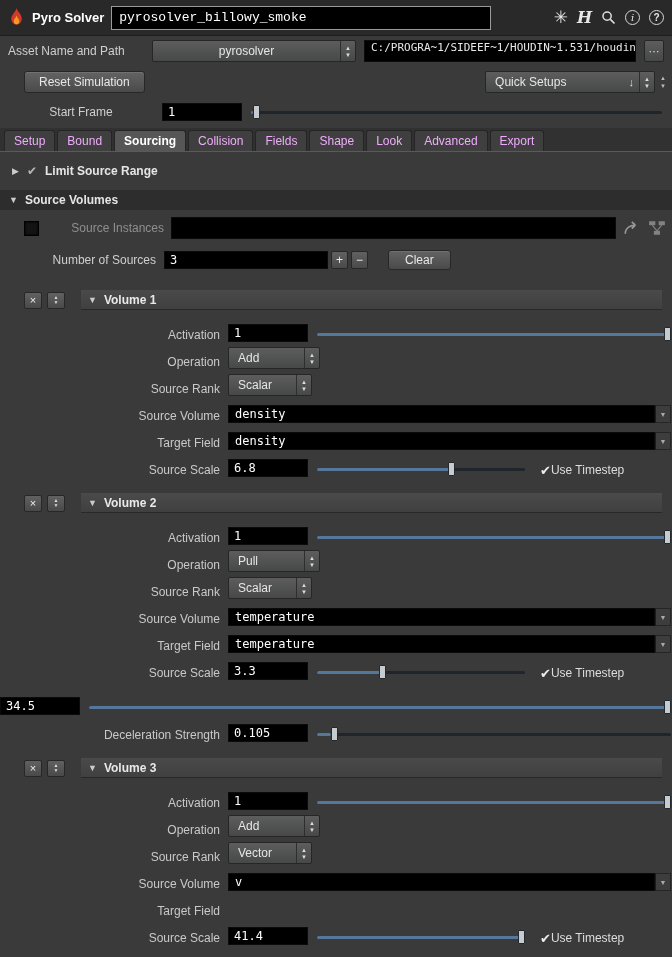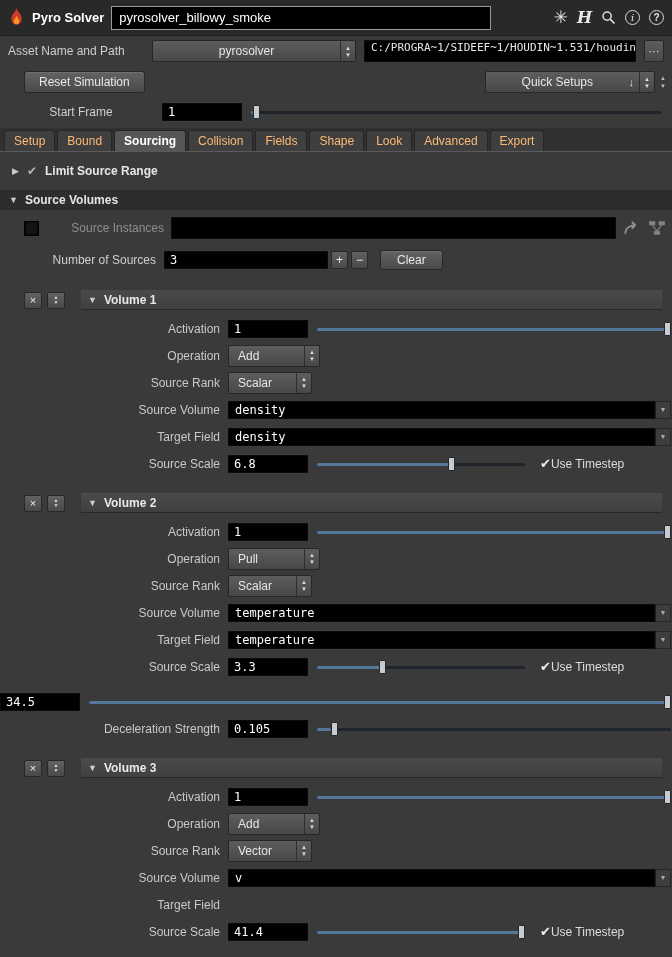--- a/index.html
+++ b/index.html
@@ -2,21 +2,21 @@
 <html><head>
 <meta charset="utf-8">
 <style>
   *{box-sizing:border-box;margin:0;padding:0}
   html,body{width:672px;height:957px;overflow:hidden}
   body{background:#3a3a3a;font-family:"Liberation Sans",sans-serif;font-size:12px;color:#cfcfcf}
 
   
   .titlebar{height:36px;background:#292929;display:flex;align-items:center;padding:0 8px;gap:7px;border-bottom:1px solid #1e1e1e}
   .app-title{color:#fff;font-weight:bold;font-size:13px;white-space:nowrap}
-  .name-input{flex:0 0 380px;height:24px;background:#000;border:1px solid #9a9a9a;color:#fff;font-family:Liberation Sans, sans-serif;font-size:13px;padding:0 7px}
+  .name-input{flex:0 0 380px;height:24px;background:#000;border:1px solid #9a9a9a;color:#fff;font-family:Liberation Mono, monospace;font-size:13px;padding:0 7px}
   .tb-icons{margin-left:auto;display:flex;align-items:center;gap:9px}
   .tb-icon{color:#e8e8e8;display:flex;align-items:center;justify-content:center}
   .burst{font-size:17px;line-height:17px}
   .logo{font-family:"DejaVu Serif",serif;font-style:italic;font-weight:bold;font-size:16px}
   .circle-icon{width:15px;height:15px;border:1px solid #d8d8d8;border-radius:50%;font-size:10px;font-family:"DejaVu Serif",serif;font-style:italic}
   .circle-icon.help{font-style:normal;font-weight:bold;font-family:"Liberation Sans",sans-serif}
 
   .hrow{display:flex;align-items:center;padding:0 8px}
 
   
@@ -27,67 +27,67 @@
   .spin{width:15px;align-self:stretch;border-left:1px solid #2e2e2e;display:flex;flex-direction:column;align-items:center;justify-content:center;gap:1px}
   .spin i{font-style:normal;font-size:6px;line-height:6px;color:#ddd}
   .asset-dd{width:204px;flex:none}
   .path-field{flex:1;height:22px;background:#000;border:1px solid #0c0c0c;color:#e8e8e8;font-family:"DejaVu Sans Mono",monospace;font-size:11px;padding:0 6px;white-space:nowrap;overflow:hidden}
   .more-btn{width:20px;height:22px;background:linear-gradient(#5d5d5d,#474848);border:1px solid #262626;border-radius:2px;color:#ddd;font-size:11px;display:flex;align-items:center;justify-content:center}
 
   
   .actions-row{height:32px;padding:0 6px 0 24px}
   .btn{height:22px;background:linear-gradient(#636363,#4a4a4a);border:1px solid #272727;border-radius:3px;color:#e8e8e8;padding:0 14px;font-size:12px;box-shadow:inset 0 1px 0 rgba(255,255,255,.09);display:flex;align-items:center}
   .qs{margin-left:auto;width:170px}
-  .qs .ddl{text-align:center}
+  .qs .ddl{text-align:left}
   .menu-arrow{font-size:11px;color:#ddd;padding-right:5px}
   .mini-spin{margin-left:5px;display:flex;flex-direction:column;gap:2px}
   .mini-spin i{font-style:normal;font-size:6px;line-height:6px;color:#bbb}
 
   
   .frame-row{height:28px;padding-right:10px}
   .frame-label{width:154px;text-align:center;padding-right:8px;flex:none}
   .nfield{width:80px;height:18px;background:#000;border:1px solid #0b0b0b;color:#fff;font-family:"DejaVu Sans Mono",monospace;font-size:12px;padding:0 5px;flex:none}
   .slider{position:relative;flex:1;height:16px;margin-left:9px}
   .track{position:absolute;left:0;right:0;top:7px;height:3px;background:#20252b;border-radius:2px}
   .fill{position:absolute;left:0;top:7px;height:3px;background:#55779c;border-radius:2px}
   .handle{position:absolute;top:1px;width:7px;height:14px;background:#c6cbcf;border:1px solid #23282c;border-radius:1px}
 
   
   .tabs{height:24px;display:flex;align-items:flex-end;gap:2px;padding:0 4px;background:#313131;border-bottom:1px solid #5a5a5a;margin-top:2px}
-  .tab{height:21px;padding:0 9px;display:flex;align-items:center;background:#3f3f3f;border:1px solid #252525;border-bottom:none;border-radius:3px 3px 0 0;color:#fdba74;white-space:nowrap}
+  .tab{height:21px;padding:0 9px;display:flex;align-items:center;background:#3f3f3f;border:1px solid #252525;border-bottom:none;border-radius:3px 3px 0 0;color:#f0abfc;white-space:nowrap}
   .tab.active{background:#565656;color:#fff;font-weight:bold}
 
   
   .limit-row{height:30px;margin-top:4px;padding-left:12px;gap:8px}
   .tri{font-size:9px;color:#ccc;flex:none}
   .limit-check{color:#b5b5b5;font-size:12px}
   .bold-label{font-weight:bold;color:#e5e5e5}
   .section-bar{height:20px;background:#2d2d2d;display:flex;align-items:center;gap:7px;padding:0 9px;margin-top:4px}
 
   .inst-row{height:36px;gap:7px;padding-left:24px;padding-right:6px}
   .checkbox{width:15px;height:15px;background:#141414;border:1px solid #000;box-shadow:inset 0 0 3px #000;flex:none}
   .inst-label{width:118px;text-align:right;color:#8f8f8f;flex:none}
   .wide-field{flex:1;height:22px;background:#000;border:1px solid #0b0b0b;color:#fff;font-family:"DejaVu Sans Mono",monospace;font-size:12px;padding:0 6px}
   .inst-icon{width:18px;height:18px;opacity:.75;flex:none}
 
   .num-row{height:28px;padding-right:21px}
   .num-label{width:156px;text-align:right;padding-right:8px;flex:none}
   .num-field{width:164px}
   .sqbtn-sm{width:17px;height:18px;margin-left:3px;background:linear-gradient(#616161,#4a4a4a);border:1px solid #272727;border-radius:2px;color:#eee;font-size:12px;line-height:1;display:flex;align-items:center;justify-content:center}
-  .clear-btn{margin-left:12px;height:20px;padding:0 16px}
+  .clear-btn{margin-left:20px;height:20px;padding:0 16px}
 
   
   .vol{margin-top:16px}
   .vhead{display:flex;align-items:center;padding-left:24px;padding-right:10px;gap:5px}
   .sqbtn{width:18px;height:17px;background:linear-gradient(#616161,#494949);border:1px solid #272727;border-radius:2px;color:#eee;font-size:11px;line-height:1;display:flex;align-items:center;justify-content:center;flex:none}
   .updown{flex-direction:column}
   .updown span{font-size:5px;line-height:5px;color:#ddd}
   .vtitle{flex:1;margin-left:11px;height:20px;background:linear-gradient(#4a4a4a,#404040);border-bottom:1px solid #282828;display:flex;align-items:center;gap:7px;padding:0 7px;font-weight:bold;color:#e9e9e9}
   .vbody{margin-top:5px}
-  .prow{display:flex;align-items:center;height:27px;padding-right:1px}
+  .prow{display:flex;align-items:flex-end;height:27px;padding-right:1px}
   .plabel{width:228px;text-align:right;padding-right:8px;flex:none;color:#c9c9c9}
   .dd.op{min-width:92px;flex:none}
   .dd.op .ddl,.dd.rank .ddl{text-align:left}
   .dd.rank{min-width:84px;flex:none}
   .combo{flex:1;display:flex;align-items:center}
   .cfield{flex:1;height:18px;background:#000;border:1px solid #0b0b0b;color:#fff;font-family:"DejaVu Sans Mono",monospace;font-size:12px;padding:0 6px}
   .cbtn{width:16px;height:18px;background:#3d3d3d;border:1px solid #262626;border-left:1px solid #1b1b1b;display:flex;align-items:center;justify-content:center;font-size:7px;color:#aaa;flex:none}
   .slider.short{flex:none;width:208px}
   .check{margin-left:15px;color:#eee;font-size:13px;line-height:13px;flex:none}
   .chklabel{margin-left:0;color:#ddd;white-space:nowrap}

